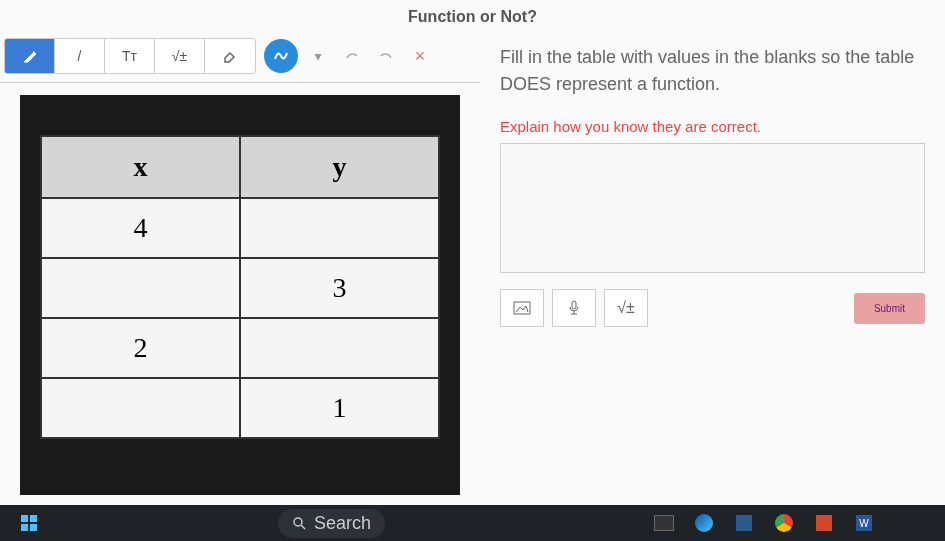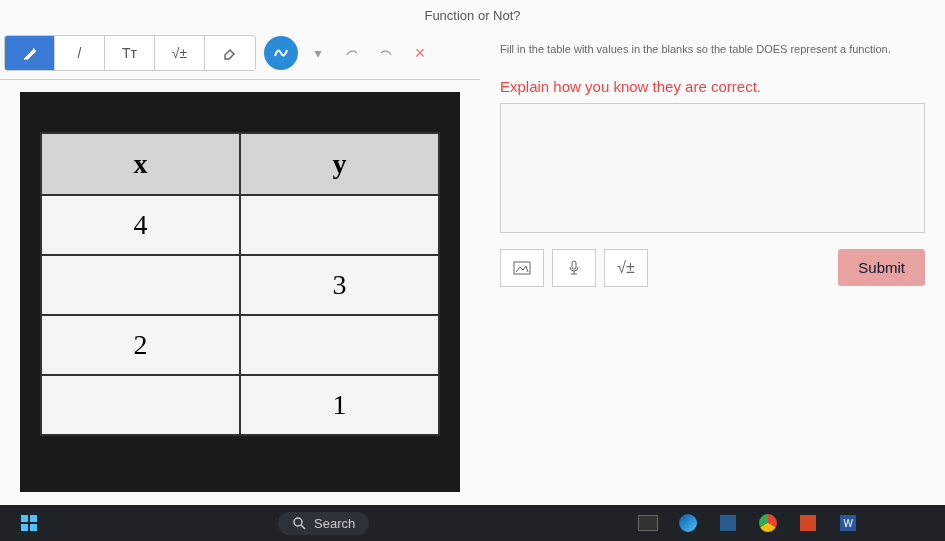--- a/index.html
+++ b/index.html
@@ -7,23 +7,23 @@
       width: 945px;
       height: 541px;
       font-family: Arial, sans-serif;
       background: #fafafa;
       position: relative;
       overflow: hidden;
     }
     .title-bar {
       text-align: center;
       padding: 8px 0;
-      font-size: 13px;
+      font-size: 16px;
       color: #555;
-      font-weight: 400;
+      font-weight: 700;
     }
     .main-content {
       display: flex;
       height: calc(100% - 70px);
     }
     .left-panel {
       width: 480px;
       padding: 0;
     }
     .toolbar {
@@ -109,21 +109,21 @@
       text-align: center;
       height: 60px;
       background: #f5f5f5;
     }
     .right-panel {
       flex: 1;
       padding: 10px 20px;
     }
     .instruction {
       color: #666;
-      font-size: 11px;
+      font-size: 18px;
       line-height: 1.5;
       margin-bottom: 20px;
     }
     .prompt {
       color: #ef4444;
       font-size: 15px;
       margin-bottom: 8px;
     }
     .answer-box {
       width: 100%;
@@ -147,24 +147,24 @@
       background: #fff;
       display: flex;
       align-items: center;
       justify-content: center;
       cursor: pointer;
       color: #666;
     }
     .submit-btn {
       margin-left: auto;
       background: #e8a2a2;
-      color: #0f172a;
+      color: #701a75;
       border: none;
       padding: 10px 20px;
-      font-size: 15px;
+      font-size: 10px;
       cursor: pointer;
       border-radius: 3px;
     }
     .taskbar {
       position: absolute;
       bottom: 0;
       left: 0;
       right: 0;
       height: 36px;
       background: #1f2328;
@@ -174,21 +174,21 @@
       gap: 4px;
     }
     .search-box {
       background: #2d3138;
       border-radius: 16px;
       padding: 4px 14px;
       display: flex;
       align-items: center;
       gap: 8px;
       color: #ccc;
-      font-size: 13px;
+      font-size: 18px;
       margin-left: 230px;
     }
     .tb-icon {
       width: 30px;
       height: 28px;
       display: flex;
       align-items: center;
       justify-content: center;
       margin-left: 6px;
     }

